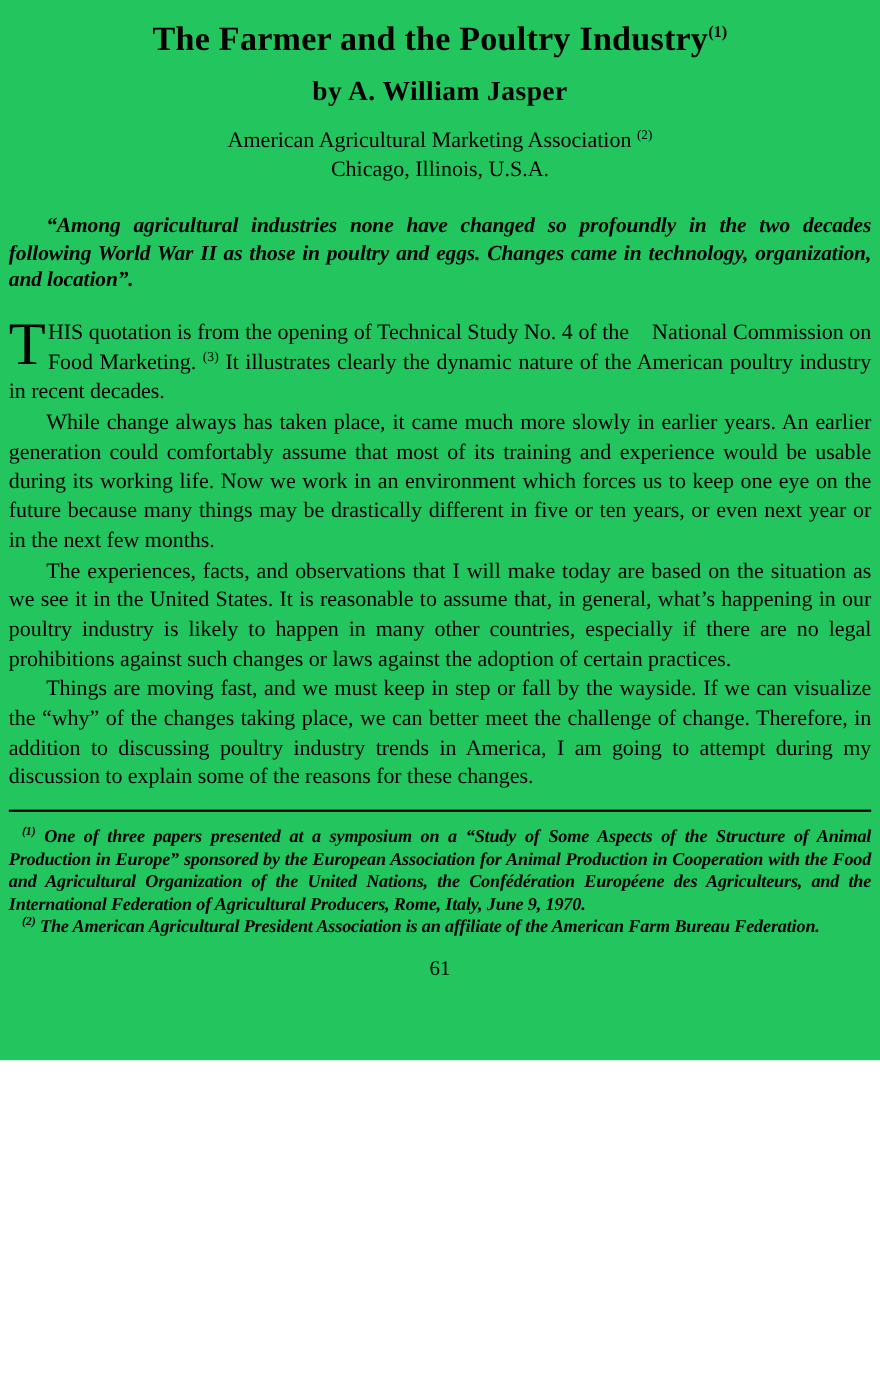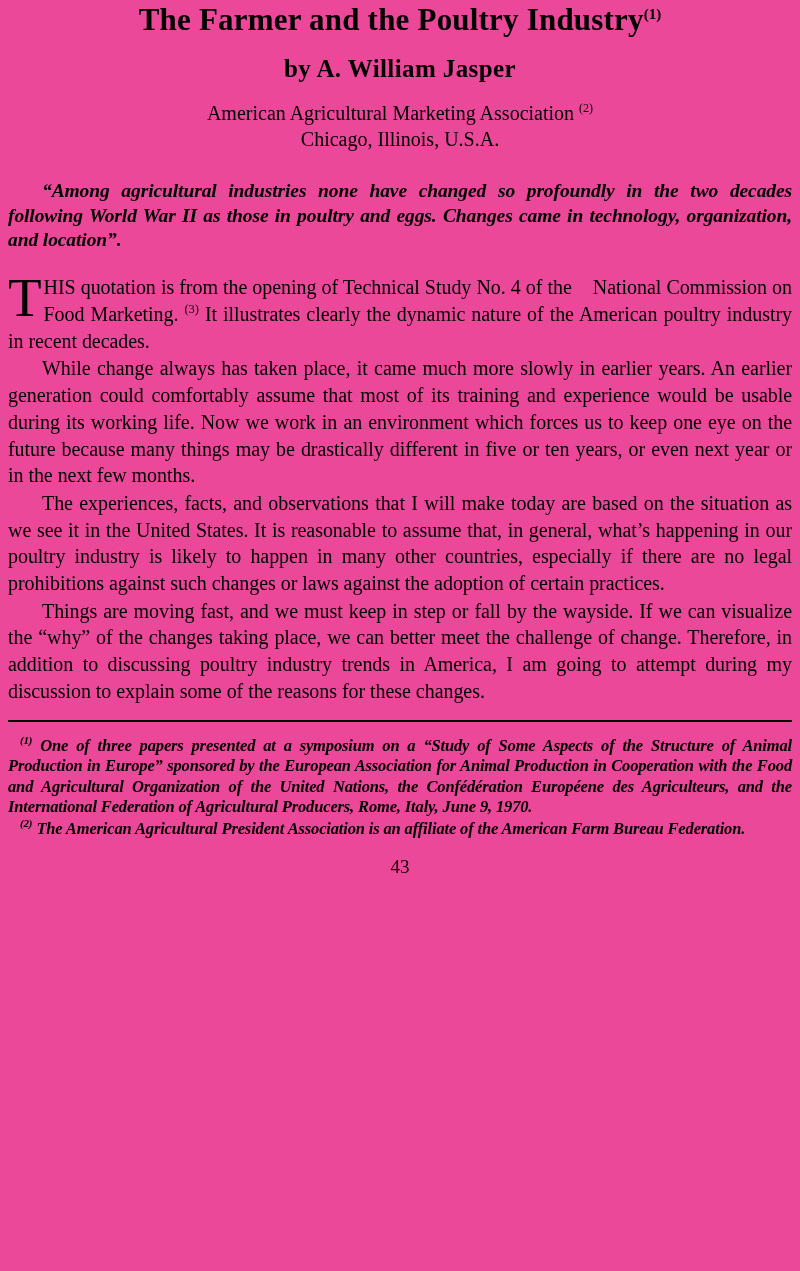--- a/index.html
+++ b/index.html
@@ -3,27 +3,27 @@
 <meta charset="utf-8">
 <style>
   html, body {
     margin: 0;
     padding: 0;
     background: #ffffff;
   }
   .page {
     position: relative;
     width: 800px;
-    height: 1271px;
-    background: #ec4899;
+    height: 964px;
+    background: #22c55e;
     color: #000000;
     font-family: "Liberation Serif", "DejaVu Serif", serif;
     overflow: hidden;
     box-sizing: border-box;
-    padding: 0 8px;
+    padding: 15px 8px;
   }
 
   
   .title {
     font-size: 31px;
     font-weight: bold;
     text-align: center;
     letter-spacing: 0.2px;
     line-height: 1.05;
     margin: 4px 0 0 0;
@@ -172,15 +172,15 @@
 
     <p class="footnote"><span class="sup">(1)</span>
       <span>One of three papers presented at a symposium on a “Study of Some Aspects of the Structure of Animal Production in Europe” sponsored by the European Association for Animal Production in Cooperation with the Food and Agricultural Organization of the United Nations, the Confédération Européene des Agriculteurs, and the International Federation of Agricultural Producers, Rome, Italy, June 9, 1970.</span></p>
 
     <p class="footnote"><span class="sup">(2)</span>
       <span>The American Agricultural President Association is an affiliate of the American Farm Bureau Federation.</span></p>
 
 
   </div>
 
-  <div class="page-number">43</div>
+  <div class="page-number">61</div>
 
 </div>
 
 </body></html>

